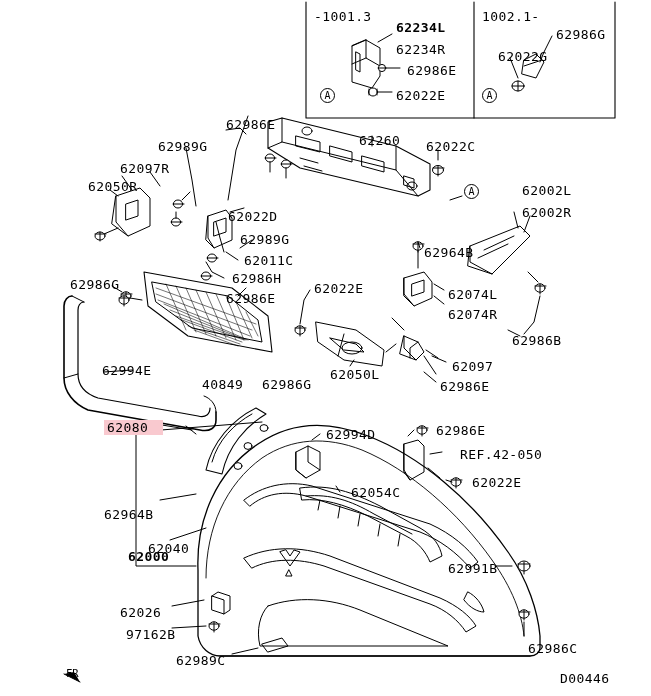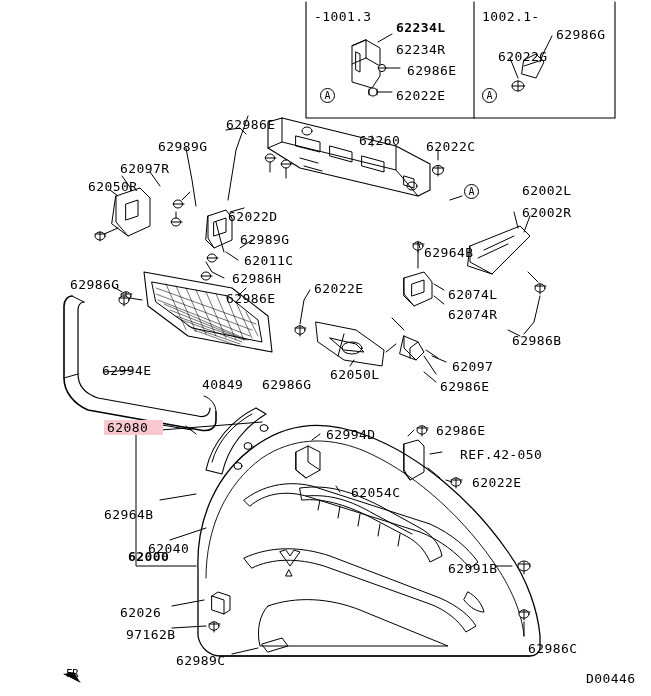--- a/index.html
+++ b/index.html
@@ -344,16 +344,16 @@
     <div class="lbl" style="left: 340px; top: 486px; padding-left: 11px;">62054C</div>
     <div class="lbl" style="left: 472px; top: 476px;">62022E</div>
     <div class="lbl" style="left: 104px; top: 508px;">62964B</div>
     <div class="lbl" style="left: 148px; top: 542px;">62040</div>
     <div class="lbl" style="left: 448px; top: 562px;">62991B</div>
     <div class="lbl" style="left: 128px; top: 550px; font-weight: bold;">62000</div>
     <div class="lbl" style="left: 120px; top: 606px;">62026</div>
     <div class="lbl" style="left: 126px; top: 628px;">97162B</div>
     <div class="lbl" style="left: 176px; top: 654px;">62989C</div>
     <div class="lbl" style="left: 528px; top: 642px;">62986C</div>
-    <div class="lbl" style="left: 586px; top: 672px;">D00446</div>
+    <div class="lbl" style="left: 560px; top: 672px;">D00446</div>
   </div>
 
 <div class="fr" style="left:66px; top:655px;margin-top:12px;">FR</div>
 
 </body></html>

